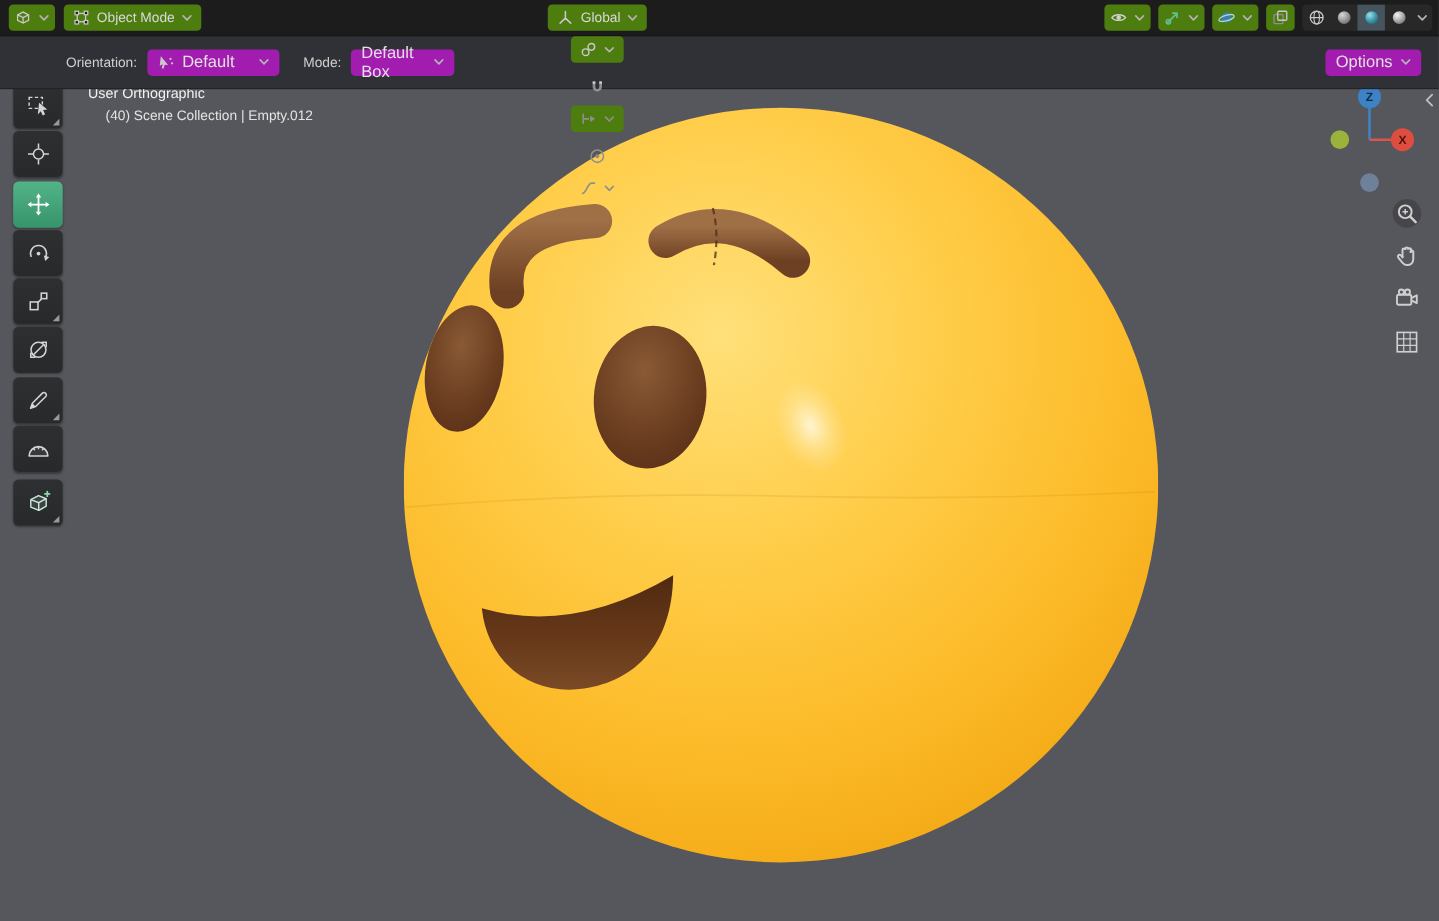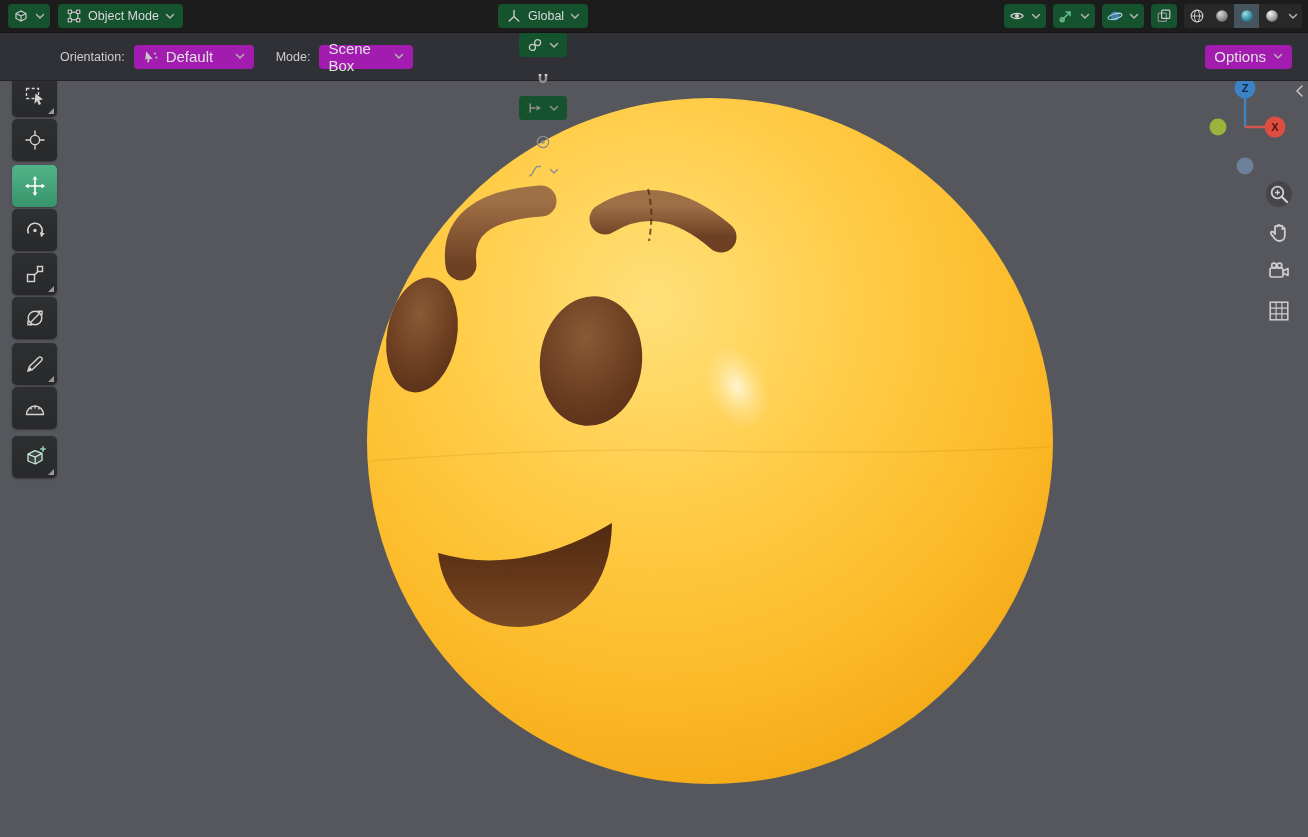--- a/index.html
+++ b/index.html
@@ -5,21 +5,21 @@
   * { margin:0; padding:0; box-sizing:border-box; }
   html,body { width:1308px; height:837px; overflow:hidden; background:#56575c;
     font-family:"Liberation Sans",sans-serif; }
   button { font-family:inherit; cursor:default; }
 
   
   .topbar { position:absolute; top:0; left:0; width:1308px; height:33px; background:#1c1c1c;
     display:flex; align-items:center; padding:0 8px; color:#d9d9d9; font-size:12.5px;
     border-bottom:1px solid #141414; z-index:20; }
   .btn { display:inline-flex; align-items:center; gap:6px; height:24px; padding:0 8px;
-    background:#14532d; border:none; border-radius:4px; color:#d9d9d9; font-size:12.5px; }
+    background:#4d7c0f; border:none; border-radius:4px; color:#d9d9d9; font-size:12.5px; }
   .btn.icon-only { padding:0 5px; }
   .btn.flat { background:transparent; }
   .menus { display:flex; align-items:center; margin-left:10px; }
   .menu { padding:0 10px; line-height:33px; color:#d9d9d9; }
   .centerc { position:absolute; left:498px; top:4px; display:flex; align-items:center; gap:5px;flex-direction:column; }
   .rightc { position:absolute; right:6px; top:4px; display:flex; align-items:center; gap:7px; }
   .gapS { width:6px; }
   .seg { display:inline-flex; align-items:center; background:#282828; border-radius:4px; overflow:hidden; height:24px; }
   .seg-btn { width:25px; height:24px; display:flex; align-items:center; justify-content:center;
     background:transparent; border:none; }
@@ -243,21 +243,21 @@
     </svg>
     <span class="grow">Default</span>
     <svg class="chev" width="10" height="7" viewBox="0 0 10 7">
       <path d="M1.5 1.5 L5 5 L8.5 1.5" fill="none" stroke="#b4b4b4" stroke-width="1.5" stroke-linecap="round" stroke-linejoin="round"></path>
     </svg>
   </button>
   <span class="sb-gap2"></span>
   <span class="lbl">Mode:</span>
   <span class="sb-gap3"></span>
   <button class="btn2" style="width:94px;">
-    <span class="grow">Scene Box</span>
+    <span class="grow">Default Box</span>
     <svg class="chev" width="10" height="7" viewBox="0 0 10 7">
       <path d="M1.5 1.5 L5 5 L8.5 1.5" fill="none" stroke="#b4b4b4" stroke-width="1.5" stroke-linecap="round" stroke-linejoin="round"></path>
     </svg>
   </button>
   <button class="btn2 options-btn">
     <span>Options</span>
     <svg class="chev" width="10" height="7" viewBox="0 0 10 7">
       <path d="M1.5 1.5 L5 5 L8.5 1.5" fill="none" stroke="#b4b4b4" stroke-width="1.5" stroke-linecap="round" stroke-linejoin="round"></path>
     </svg>
   </button>
@@ -322,20 +322,24 @@
     <div class="tgap big"></div>
     <button class="tool sub">
       <svg width="22" height="22" viewBox="0 0 22 22">
         <path d="M4 8.2 L11 4.6 L18 7.4 V14.2 L11.4 18 L4 15 Z" fill="rgba(140,210,175,0.15)" stroke="#cfe6da" stroke-width="1.3" stroke-linejoin="round"></path>
         <path d="M4 8.2 L11.2 11 L18 7.4 M11.2 11 V18" fill="none" stroke="#cfe6da" stroke-width="1.3"></path>
         <path d="M16.2 3 H21.8 M19 0.2 V5.8" stroke="#8fd6ae" stroke-width="1.6"></path>
       </svg>
     </button>
   </div>
 
+  <div class="vp-text">
+    <div class="l1">User Orthographic</div>
+    <div class="l2">(40) Scene Collection | Empty.012</div>
+  </div>
 
   <svg class="emoji" viewBox="0 0 686 692">
     <defs>
       <radialGradient id="faceG" cx="0.42" cy="0.30" r="0.9">
         <stop offset="0" stop-color="#ffe07a"></stop>
         <stop offset="0.32" stop-color="#ffcd49"></stop>
         <stop offset="0.62" stop-color="#fcba28"></stop>
         <stop offset="0.85" stop-color="#f3a714"></stop>
         <stop offset="1" stop-color="#e3920c"></stop>
       </radialGradient>

